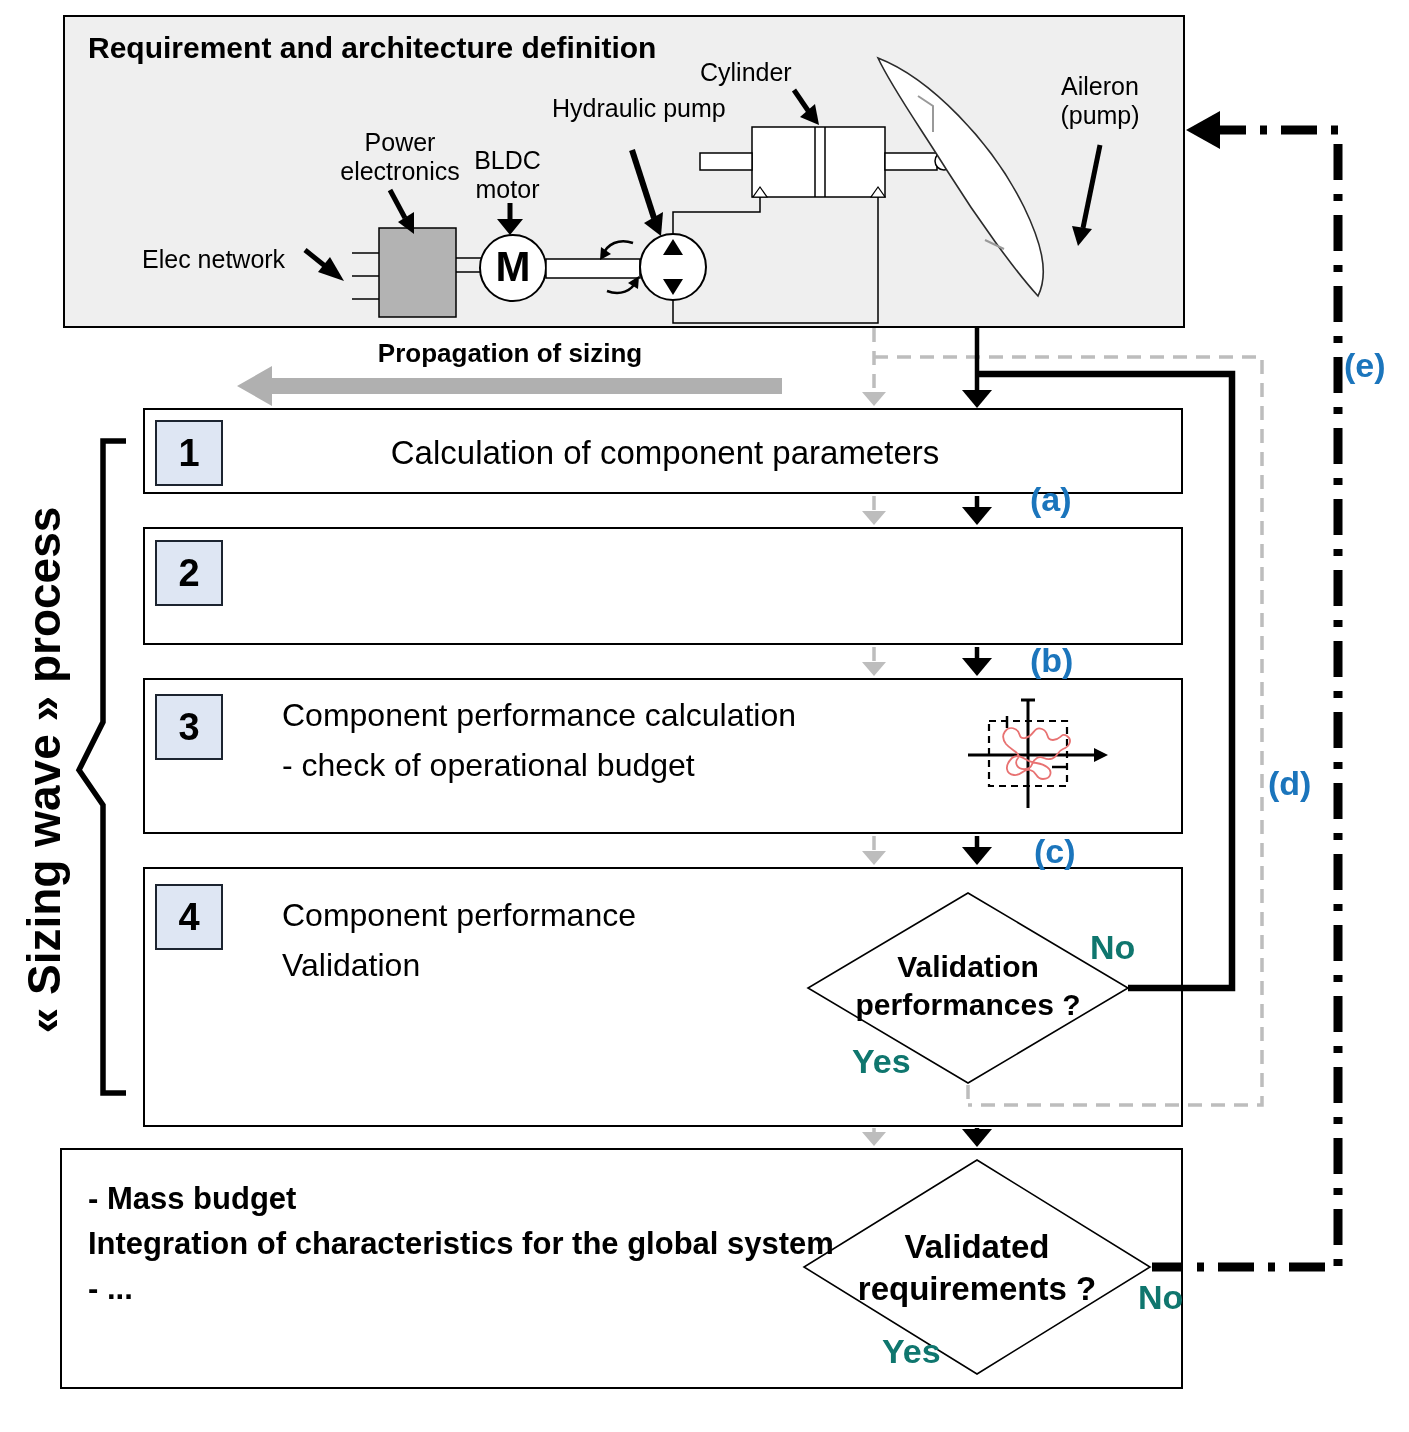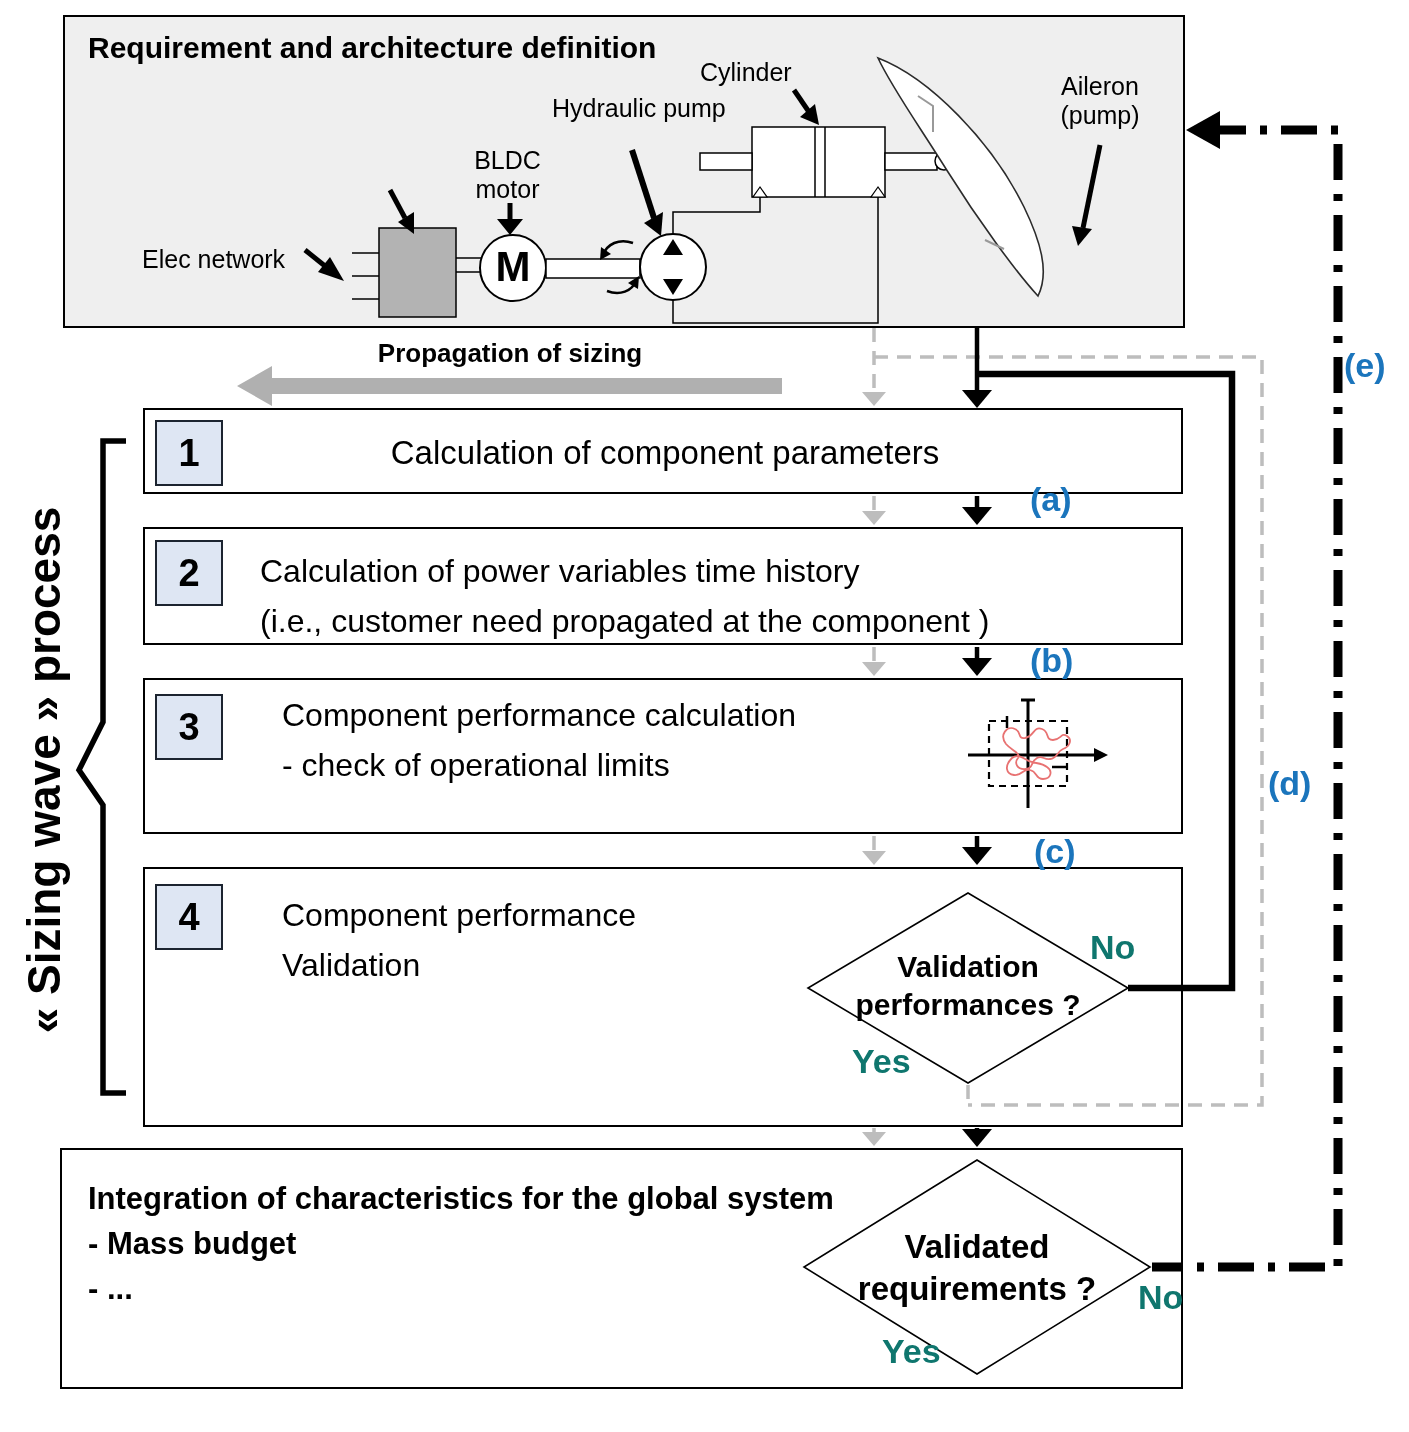--- a/index.html
+++ b/index.html
@@ -153,20 +153,24 @@
       <rect x="989" y="721" width="78" height="65" fill="none" stroke="#000" stroke-width="2.2" stroke-dasharray="7 5"></rect>
       <line x1="1007" y1="716" x2="1007" y2="728" stroke="#000" stroke-width="2.5"></line>
       <line x1="1052" y1="767" x2="1068" y2="767" stroke="#000" stroke-width="2.5"></line>
       <path d="M1006,744 c-7,-9 1,-19 9,-15 c7,3 2,10 10,9 c10,-2 8,-12 17,-9 c8,3 3,11 11,11 c8,0 8,-8 14,-4 c6,4 2,11 -4,13 c-7,3 -5,9 -13,10 c-6,1 -8,-4 -13,-1 c-7,4 -3,10 -11,11 c-9,1 -12,-6 -8,-11 c3,-5 -6,-7 -12,-14 z
                M1012,758 c-8,8 -6,16 2,17 c8,1 9,-7 16,-5 c8,2 5,9 13,9 c8,0 10,-8 4,-12 c-6,-5 -14,-3 -20,-7 c-5,-3 -10,-6 -15,-2 z" fill="none" stroke="#e87272" stroke-width="1.8"></path>
     </g>
   </svg>
 
   <div class="txt bold" style="left:88px;top:31px;font-size:30px;">Requirement and architecture definition</div>
 
+  <div class="txt lab ctr" style="left:330px;top:128px;width:140px;">
+    <div>Power</div>
+    <div>electronics</div>
+  </div>
   <div class="txt lab ctr" style="left:445px;top:146px;width:125px;text-align:center;">
     <div>BLDC</div>
     <div>motor</div>
   </div>
   <div class="txt lab" style="left:552px;top:94px;">Hydraulic pump</div>
   <div class="txt lab" style="left:700px;top:58px;text-align:right;">Cylinder</div>
   <div class="txt lab ctr" style="left:1038px;top:72px;width:124px;">
     <div>Aileron</div>
     <div>(pump)</div>
   </div>
@@ -176,27 +180,23 @@
   <div class="txt bold ctr" style="left:320px;top:338px;width:380px;font-size:26px;">Propagation of sizing</div>
 
   <div class="rot" style="left:-336px;top:740px;width:760px;height:60px;line-height:60px;">« Sizing wave » process</div>
 
   <div class="badge" style="left:155px;top:420px;">1</div>
   <div class="badge" style="left:155px;top:540px;">2</div>
   <div class="badge" style="left:155px;top:694px;">3</div>
   <div class="badge" style="left:155px;top:884px;">4</div>
 
   <div class="txt ctr" style="left:240px;top:434px;width:850px;font-size:33px;">Calculation of component parameters</div>
-  <div class="txt boxtxt" style="left:260px;top:546px;">
-    <div>Calculation of power variables time history</div>
-    <div>(i.e., customer need propagated at the component )</div>
-  </div>
   <div class="txt boxtxt" style="left:282px;top:690px;">
     <div>Component performance calculation</div>
-    <div>- check of operational limits</div>
+    <div>- check of operational budget</div>
   </div>
   <div class="txt boxtxt" style="left:282px;top:890px;">
     <div>Component performance</div>
     <div>Validation</div>
   </div>
 
   <div class="txt blue" style="left:1030px;top:480px;">(a)</div>
   <div class="txt blue" style="left:1030px;top:641px;">(b)</div>
   <div class="txt blue" style="left:1034px;top:832px;">(c)</div>
   <div class="txt blue" style="left:1268px;top:764px;">(d)</div>
@@ -210,18 +210,18 @@
   <div class="txt gray" style="left:852px;top:1042px;">Yes</div>
 
   <div class="txt bold ctr" style="left:812px;top:1226px;width:330px;font-size:33px;line-height:42px;">
     <div>Validated</div>
     <div>requirements ?</div>
   </div>
   <div class="txt gray" style="left:1138px;top:1278px;">No</div>
   <div class="txt gray" style="left:882px;top:1332px;">Yes</div>
 
   <div class="txt bold" style="left:88px;top:1176px;font-size:31px;line-height:45px;">
+    <div>- Mass budget</div>
     <div>Integration of characteristics for the global system</div>
-    <div>- Mass budget</div>
     <div>- ...</div>
   </div>
 
 </div>
 
 </body></html>

